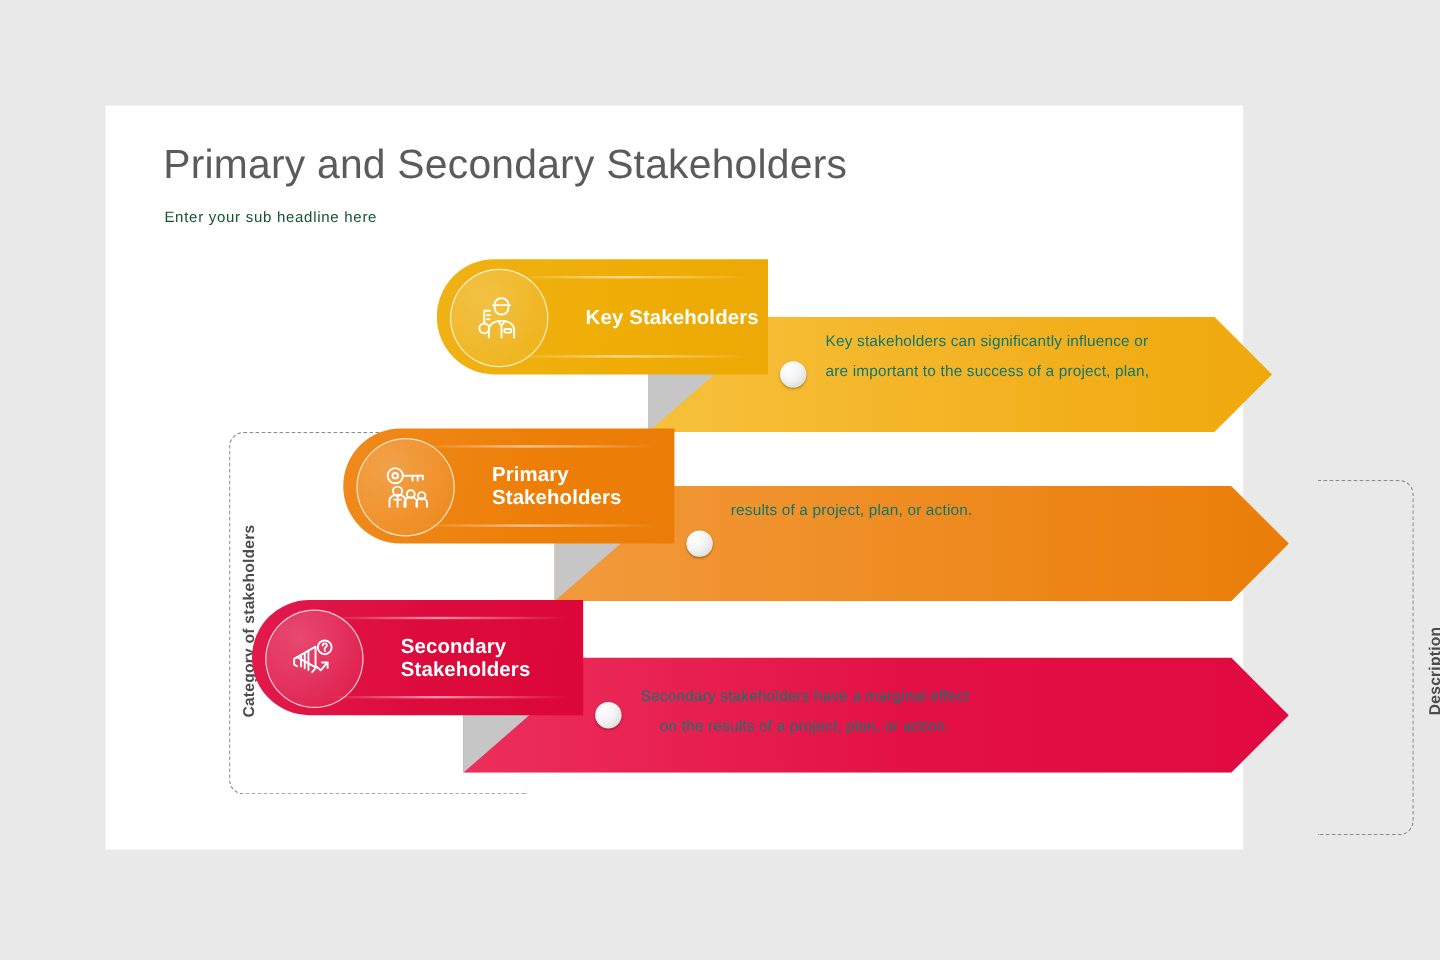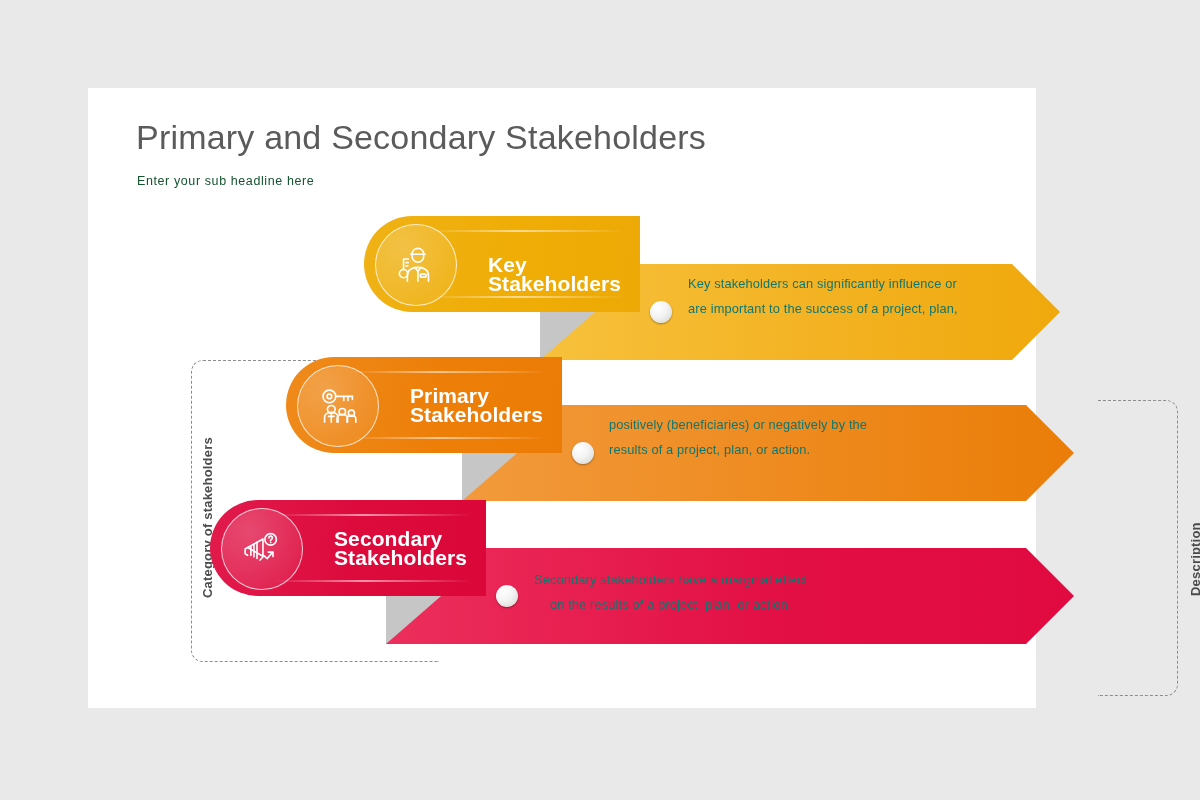--- a/index.html
+++ b/index.html
@@ -150,21 +150,21 @@
     left: 64px;
     right: 14px;
     height: 2px;
     background: linear-gradient(90deg, rgba(255,255,255,0) 0%, rgba(255,255,255,.55) 45%, rgba(255,255,255,0) 100%);
   }
   .pill .sheen-top { top: 14px; }
   .pill .sheen-bot { bottom: 14px; }
 
   .pill-label {
     position: absolute;
-    font-size: 21px;
+    font-size: 17px;
     font-weight: 700;
     line-height: 19px;
     color: #ffffff;
     white-space: pre-line;
     letter-spacing: 0.1px;
   }
 
   .icon-circle {
     position: absolute;
     left: 11px;
@@ -260,21 +260,20 @@
         </svg>
       </div>
     </div>
 
     <div class="fold" style="left:374px; top:359px;
          border-top:54px solid #c6c6c6; border-right:62px solid transparent;"></div>
 
     <div class="knob" style="left:484px; top:354px;"></div>
 
     <div class="arrow-text" style="left:521px; top:325px;">
-      <div>positively (beneficiaries) or negatively by the</div>
       <div>results of a project, plan, or action.</div>
     </div>
 
     <div class="pill" style="left:198px; top:269px; width:276px;
          background:linear-gradient(95deg,#ef8a1b 0%,#ed7f09 55%,#eb7c06 100%);">
       <div class="sheen-top"></div>
       <div class="sheen-bot"></div>
 
       <div class="icon-circle" style="background:radial-gradient(circle at 35% 28%, rgba(255,255,255,.22), rgba(255,255,255,.03));">
         <svg width="46" height="46" viewBox="0 0 48 48" fill="none" stroke="#ffffff" stroke-width="1.7" stroke-linecap="round" stroke-linejoin="round">

